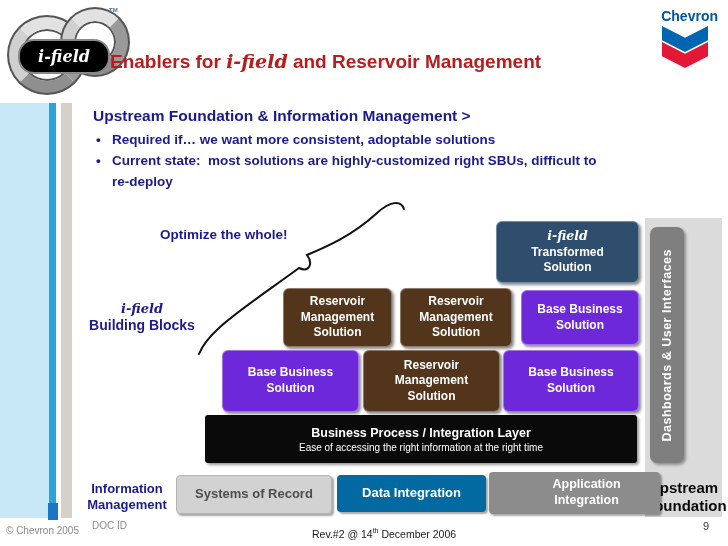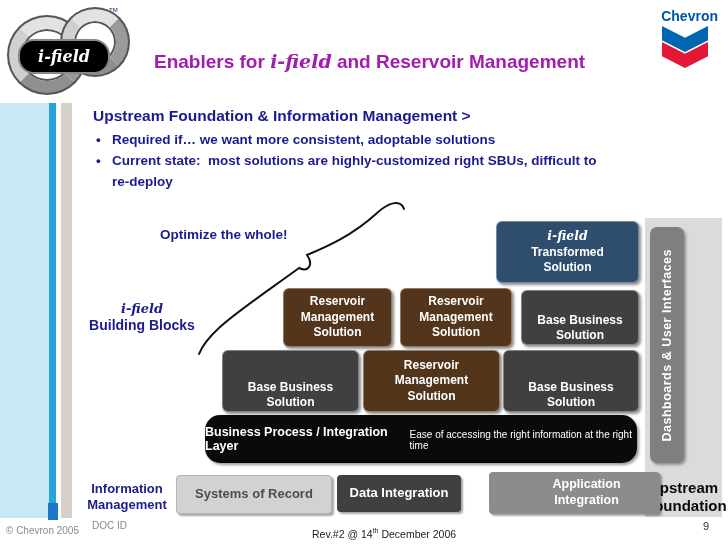--- a/index.html
+++ b/index.html
@@ -13,21 +13,21 @@
   .gear{position:absolute;border-radius:50%;
         border:12px solid;border-color:#e2e2e2 #9a9a9a #8f8f8f #d0d0d0;
         box-shadow:0 0 0 2px #555, inset 0 0 0 2px #555;background:#fff;}
   .gear-left{left:3px;top:15px;width:52px;height:52px;}
   .gear-right{left:56px;top:7px;width:42px;height:42px;}
   .logo-pill{position:absolute;left:12px;top:37px;width:88px;height:31px;background:#000;
              border-radius:16px;border:2px solid #888;display:flex;align-items:center;justify-content:center;}
   .logo-pill span{color:#fff;font-family:"DejaVu Serif",serif;font-style:italic;font-weight:bold;font-size:16px;}
   .tm{position:absolute;left:103px;top:5px;font-size:6px;color:#4a6fa5;font-weight:bold;}
 
-  #slide-title{left:110px;top:50px;width:570px;font-size:19px;font-weight:bold;color:#a21caf;margin-left:44px;}
+  #slide-title{left:110px;top:50px;width:570px;font-size:19px;font-weight:bold;color:#b91c1c;}
   .serif-i{font-family:"DejaVu Serif",serif;font-style:italic;}
 
   #chevron-logo{left:652px;top:8px;width:66px;text-align:right;}
   .chevron-word{color:#0054a4;font-weight:bold;font-size:14px;letter-spacing:0;}
   .chevron-marks{position:relative;width:46px;height:42px;margin:2px auto 0;}
   .chv{position:absolute;left:0;width:100%;height:26px;
        clip-path:polygon(0 0,50% 45%,100% 0,100% 55%,50% 100%,0 55%);}
   .chv-blue{top:0;background:#0066b2;}
   .chv-red{top:16px;background:#e21836;}
 
@@ -48,34 +48,34 @@
   #optimize-label{left:160px;top:227px;font-size:13.5px;font-weight:bold;color:#1b1b8f;}
   #brace-svg{left:0;top:0;width:728px;height:546px;pointer-events:none;}
   #building-blocks{left:78px;top:301px;width:128px;text-align:center;color:#1b1b8f;line-height:1.25;}
   #building-blocks .bb1{font-family:"DejaVu Serif",serif;font-style:italic;font-weight:bold;font-size:13px;}
   #building-blocks .bb2{font-weight:bold;font-size:14px;}
 
   .block{position:absolute;border-radius:6px;display:flex;align-items:center;justify-content:center;
          text-align:center;color:#fff;font-weight:bold;font-size:12px;line-height:1.3;
          box-shadow:2px 2px 3px rgba(0,0,0,.45);border:1px solid rgba(255,255,255,.35);}
   .brown{background:#52351b;}
-  .green{background:#404040;align-items:flex-end;}
+  .green{background:#6d28d9;}
   .slate{background:#2f4e6e;}
 
   #blk-transformed{left:496px;top:221px;width:141px;height:60px;flex-direction:column;}
   #blk-transformed .serif-i{font-size:12.5px;}
   #blk-r1a{left:283px;top:288px;width:107px;height:57px;}
   #blk-r1b{left:400px;top:288px;width:110px;height:57px;}
   #blk-r1c{left:521px;top:290px;width:116px;height:53px;}
   #blk-r2a{left:222px;top:350px;width:135px;height:60px;}
   #blk-r2b{left:363px;top:350px;width:135px;height:60px;}
   #blk-r2c{left:503px;top:350px;width:134px;height:60px;}
 
-  #integration-layer{left:205px;top:415px;width:432px;height:48px;background:#0a0a0a;border-radius:15px;
-       color:#fff;display:flex;flex-direction:row;align-items:center;justify-content:center;
+  #integration-layer{left:205px;top:415px;width:432px;height:48px;background:#0a0a0a;border-radius:3px;
+       color:#fff;display:flex;flex-direction:column;align-items:center;justify-content:center;
        box-shadow:2px 2px 3px rgba(0,0,0,.4);}
   #integration-title{font-size:12.5px;font-weight:bold;}
   #integration-sub{font-size:10px;margin-top:2px;}
 
   
   #sidebar{left:645px;top:218px;width:77px;height:299px;background:#dbdbdb;}
   #sidebar-box{position:absolute;left:5px;top:9px;width:34px;height:236px;background:#7f7f7f;
        border-radius:7px;box-shadow:2px 2px 3px rgba(0,0,0,.35);
        display:flex;align-items:center;justify-content:center;}
   #sidebar-box span{writing-mode:vertical-rl;transform:rotate(180deg);
@@ -83,21 +83,21 @@
   #upstream-foundation{position:absolute;left:0;bottom:2px;width:100%;text-align:center;
        color:#0a0a0a;font-weight:bold;font-size:15px;line-height:1.2;}
 
   
   #info-mgmt{left:76px;top:481px;width:102px;text-align:center;color:#1b1b8f;
        font-weight:bold;font-size:13px;line-height:1.2;}
   .fbox{position:absolute;border-radius:4px;display:flex;align-items:center;justify-content:center;
         text-align:center;font-weight:bold;box-shadow:2px 2px 2px rgba(0,0,0,.35);line-height:1.25;}
   #fbox-sor{left:176px;top:475px;width:154px;height:37px;background:#d2d2d2;color:#4d4d4d;
         font-size:13px;border:1px solid #b5b5b5;}
-  #fbox-di{left:337px;top:475px;width:124px;height:37px;background:#404040;color:#fff;font-size:13px;}
+  #fbox-di{left:337px;top:475px;width:149px;height:37px;background:#0369a1;color:#fff;font-size:13px;}
   #fbox-ai{left:489px;top:472px;width:147px;height:42px;background:#8c8c8c;color:#fff;font-size:12.5px;padding-left:24px;}
 
   
   #footer-copyright{left:6px;top:525px;font-size:10px;color:#8a8a8a;}
   #footer-docid{left:92px;top:520px;font-size:10px;color:#8a8a8a;}
   #footer-rev{left:312px;top:527px;font-size:10.5px;color:#1a1a1a;}
   #footer-rev sup{font-size:7px;}
   #footer-page{left:703px;top:520px;font-size:11px;color:#333;}
 </style>
 </head>

